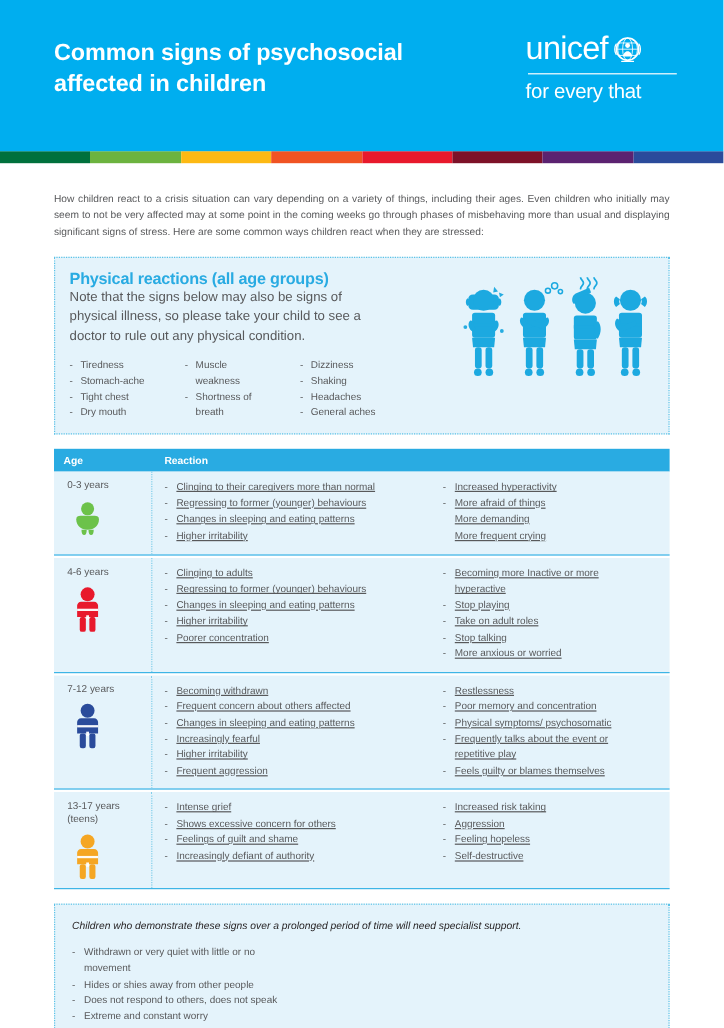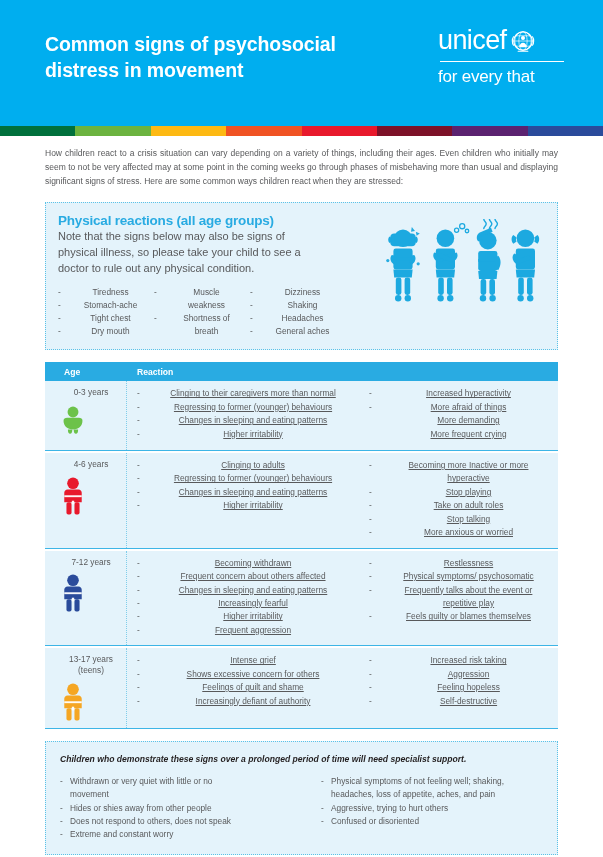--- a/index.html
+++ b/index.html
@@ -55,21 +55,21 @@
   .colorstrip span { display: block; height: 10px; }
 
   
   .content { padding: 0 45px; }
 
   .intro {
     color: #58595B;
     font-size: 8.5px;
     line-height: 1.65;
     text-align: justify;
-    padding-top: 10px;
+    padding-top: 22px;
     padding-bottom: 14px;
   }
 
   
   .phys-box {
     position: relative;
     background: #E4F3FB;
     border: 1px dotted #5BC2E7;
     padding: 10px 12px 11px 12px;
     min-height: 120px;
@@ -85,21 +85,21 @@
     color: #58595B;
     font-size: 11px;
     line-height: 1.45;
     width: 268px;
   }
   .phys-cols {
     display: flex;
     margin-top: 9px;
     width: 290px;
   }
-  .phys-col { width: 96px; text-align: center; }
+  .phys-col { width: 96px; }
   .phys-col li {
     list-style: none;
     color: #58595B;
     font-size: 8.3px;
     line-height: 1.58;
     padding-left: 9px;
     position: relative;
   }
   .phys-col li.dash::before {
     content: "-";
@@ -121,29 +121,28 @@
     background: #29ABE2;
     height: 19px;
     align-items: center;
   }
   .tbl-head .c-age,
   .tbl-head .c-rea {
     color: #ffffff;
     font-size: 8.6px;
     font-weight: bold;
   }
-  .c-age { width: 82px; padding-left: 19px; flex: none; }
+  .c-age { width: 82px; padding-left: 8px; flex: none; }
   .c-rea { padding-left: 10px; text-align: right; }
 
   .row {
     display: flex;
     background: #E4F3FB;
     border-bottom: 1.5px solid #3DB5E6;
     margin-bottom: 2px;
-    text-align: center;
   }
   .row:last-child { border-bottom: 1.5px solid #3DB5E6; margin-bottom: 0; }
 
   .cell-age {
     width: 82px;
     flex: none;
     padding: 6px 0 8px 11px;
     border-right: 1px dotted #7FCDEA;
   }
   .age-label {
@@ -179,21 +178,21 @@
   
   .foot-box {
     margin-top: 12px;
     background: #E4F3FB;
     border: 1px dotted #5BC2E7;
     padding: 11px 14px 12px 14px;
   }
   .foot-title {
     color: #231F20;
     font-size: 8.6px;
-    font-weight: bold;
+    font-weight: normal;
     font-style: italic;
     line-height: 1.5;
     margin-bottom: 9px;
   }
   .foot-cols { display: flex; }
   .foot-col { }
   .foot-col.left  { width: 255px; flex: none; }
   .foot-col.right { flex: 1; padding-left: 6px; }
   .foot-col li {
     list-style: none;
@@ -210,21 +209,21 @@
   }
 </style>
 </head>
 <body>
 
 <div class="page">
 
   <div class="header">
     <div class="header-title">
       <div>Common signs of psychosocial</div>
-      <div>distress in movement</div>
+      <div>affected in children</div>
     </div>
 
     <div class="logo-block">
       <div class="logo-top">
         <span class="logo-word">unicef</span>
         <span class="logo-emblem">
           <svg viewBox="0 0 32 32" width="26" height="26">
             <circle cx="16" cy="16" r="11.4" fill="none" stroke="#ffffff" stroke-width="1.5"></circle>
             <g stroke="#ffffff" stroke-width="0.85" fill="none">
               <ellipse cx="16" cy="16" rx="5.1" ry="11.4"></ellipse>
@@ -412,20 +411,21 @@
                   <rect x="22" y="36" width="7" height="17" rx="2.5"></rect>
                   <rect x="18.4" y="34" width="3.2" height="5" fill="#ffffff" opacity="0.95"></rect>
                 </svg></div>
             </div>
             <div class="cell-rea">
               <ul class="rea-col left">
                 <li class="dash">Clinging to adults</li>
                 <li class="dash">Regressing to former (younger) behaviours</li>
                 <li class="dash">Changes in sleeping and eating patterns</li>
                 <li class="dash">Higher irritability</li>
+                <li class="dash">Poorer concentration</li>
               </ul>
               <ul class="rea-col right">
                 <li class="dash">Becoming more Inactive or more</li>
                 <li>hyperactive</li>
                 <li class="dash">Stop playing</li>
                 <li class="dash">Take on adult roles</li>
                 <li class="dash">Stop talking</li>
                 <li class="dash">More anxious or worried</li>
               </ul>
             </div>
@@ -446,20 +446,21 @@
               <ul class="rea-col left">
                 <li class="dash">Becoming withdrawn</li>
                 <li class="dash">Frequent concern about others affected</li>
                 <li class="dash">Changes in sleeping and eating patterns</li>
                 <li class="dash">Increasingly fearful</li>
                 <li class="dash">Higher irritability</li>
                 <li class="dash">Frequent aggression</li>
               </ul>
               <ul class="rea-col right">
                 <li class="dash">Restlessness</li>
+                <li class="dash">Poor memory and concentration</li>
                 <li class="dash">Physical symptoms/ psychosomatic</li>
                 <li class="dash">Frequently talks about the event or</li>
                 <li>repetitive play</li>
                 <li class="dash">Feels guilty or blames themselves</li>
               </ul>
             </div>
           </div>
           <div class="row">
             <div class="cell-age">
               <div class="age-label">13-17 years</div>
@@ -494,23 +495,17 @@
     <div class="foot-box">
       <div class="foot-title">Children who demonstrate these signs over a prolonged period of time will need specialist support.</div>
       <div class="foot-cols">
         <ul class="foot-col left" id="foot-left">
             <li class="dash">Withdrawn or very quiet with little or no</li>
             <li>movement</li>
             <li class="dash">Hides or shies away from other people</li>
             <li class="dash">Does not respond to others, does not speak</li>
             <li class="dash">Extreme and constant worry</li>
           </ul>
-        <ul class="foot-col right" id="foot-right">
-            <li class="dash">Physical symptoms of not feeling well; shaking,</li>
-            <li>headaches, loss of appetite, aches, and pain</li>
-            <li class="dash">Aggressive, trying to hurt others</li>
-            <li class="dash">Confused or disoriented</li>
-          </ul>
       </div>
     </div>
 
   </div>
 </div>
 
 </body></html>

